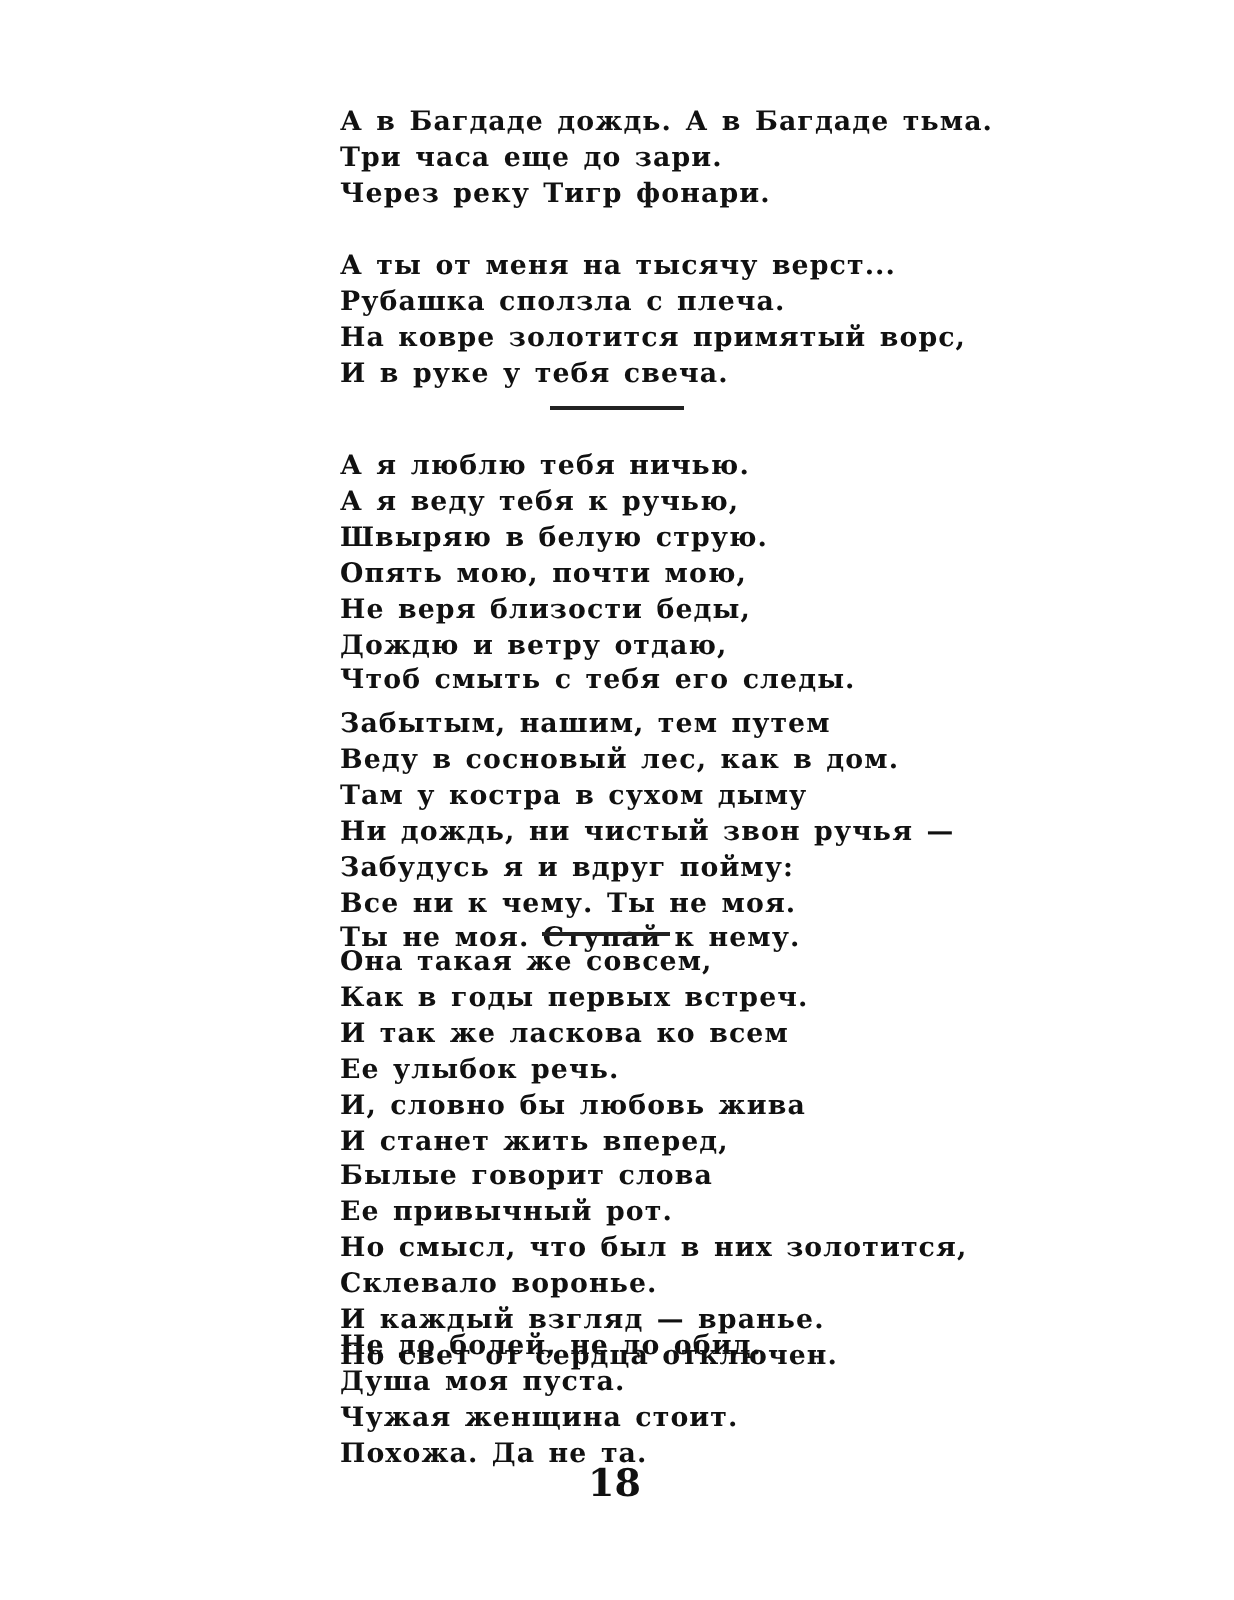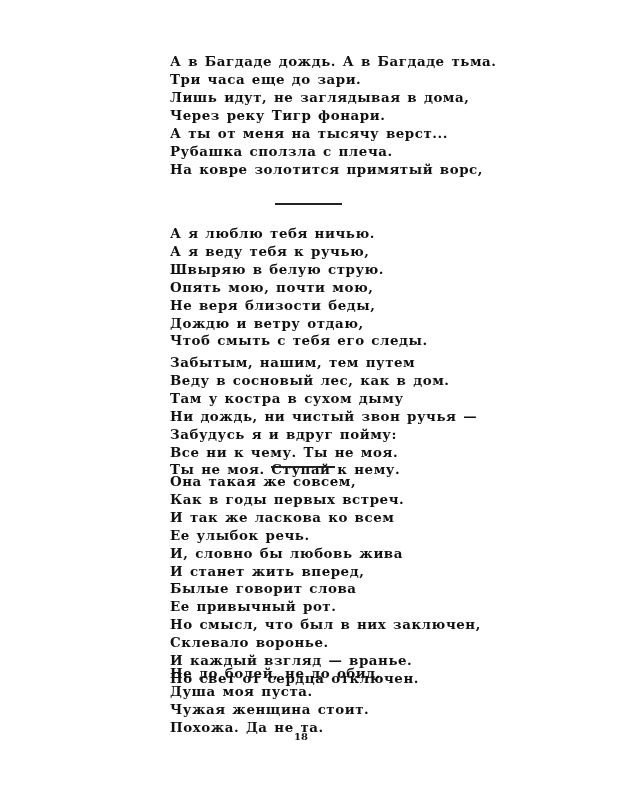--- a/index.html
+++ b/index.html
@@ -2,39 +2,39 @@
 <html><head>
 <meta charset="utf-8">
 <style>
   html, body { margin:0; padding:0; background:#ffffff; }
   body { width:617px; height:800px; position:relative; overflow:hidden;
          font-family: "DejaVu Serif", serif; color:#111; }
   .stanza { position:absolute; left:170px; margin:0; padding:0; }
   .line { display:block; font-size:13.4px; line-height:17.9px; white-space:nowrap;
           font-weight:bold; letter-spacing:0.55px; word-spacing:1.5px; }
   .sep { position:absolute; height:1.5px; background:#222; }
-  .pagenum { position:absolute; left:294px; top:731px; font-size:10px; font-weight:bold;
+  .pagenum { position:absolute; left:294px; top:731px; font-size:19px; font-weight:bold;
              font-family:"DejaVu Serif", serif; }
 </style>
 </head>
 <body>
 
 <div>
 
   <div class="stanza" style="top:53px;">
     <span class="line">А в Багдаде дождь. А в Багдаде тьма.</span>
     <span class="line">Три часа еще до зари.</span>
-    <span class="line">Лишь идут, не заглядывая в дома,</span>
     <span class="line">Через реку Тигр фонари.</span>
   </div>
 
   <div class="stanza" style="top:125px;">
     <span class="line">А ты от меня на тысячу верст...</span>
     <span class="line">Рубашка сползла с плеча.</span>
     <span class="line">На ковре золотится примятый ворс,</span>
+    <span class="line">И в руке у тебя свеча.</span>
   </div>
 
   <div class="sep" style="left:275px; top:203px; width:67px;"></div>
 
   <div class="stanza" style="top:225px;">
     <span class="line">А я люблю тебя ничью.</span>
     <span class="line">А я веду тебя к ручью,</span>
     <span class="line">Швыряю в белую струю.</span>
     <span class="line">Опять мою, почти мою,</span>
     <span class="line">Не веря близости беды,</span>
@@ -56,21 +56,21 @@
 
   <div class="stanza" style="top:473px;">
     <span class="line">Она такая же совсем,</span>
     <span class="line">Как в годы первых встреч.</span>
     <span class="line">И так же ласкова ко всем</span>
     <span class="line">Ее улыбок речь.</span>
     <span class="line">И, словно бы любовь жива</span>
     <span class="line">И станет жить вперед,</span>
     <span class="line">Былые говорит слова</span>
     <span class="line">Ее привычный рот.</span>
-    <span class="line">Но смысл, что был в них заключен,</span>
+    <span class="line">Но смысл, что был в них золотится,</span>
     <span class="line">Склевало воронье.</span>
     <span class="line">И каждый взгляд — вранье.</span>
     <span class="line">Но свет от сердца отключен.</span>
   </div>
 
   <div class="stanza" style="top:665px;">
     <span class="line">Не до болей, не до обид.</span>
     <span class="line">Душа моя пуста.</span>
     <span class="line">Чужая женщина стоит.</span>
     <span class="line">Похожа. Да не та.</span>

